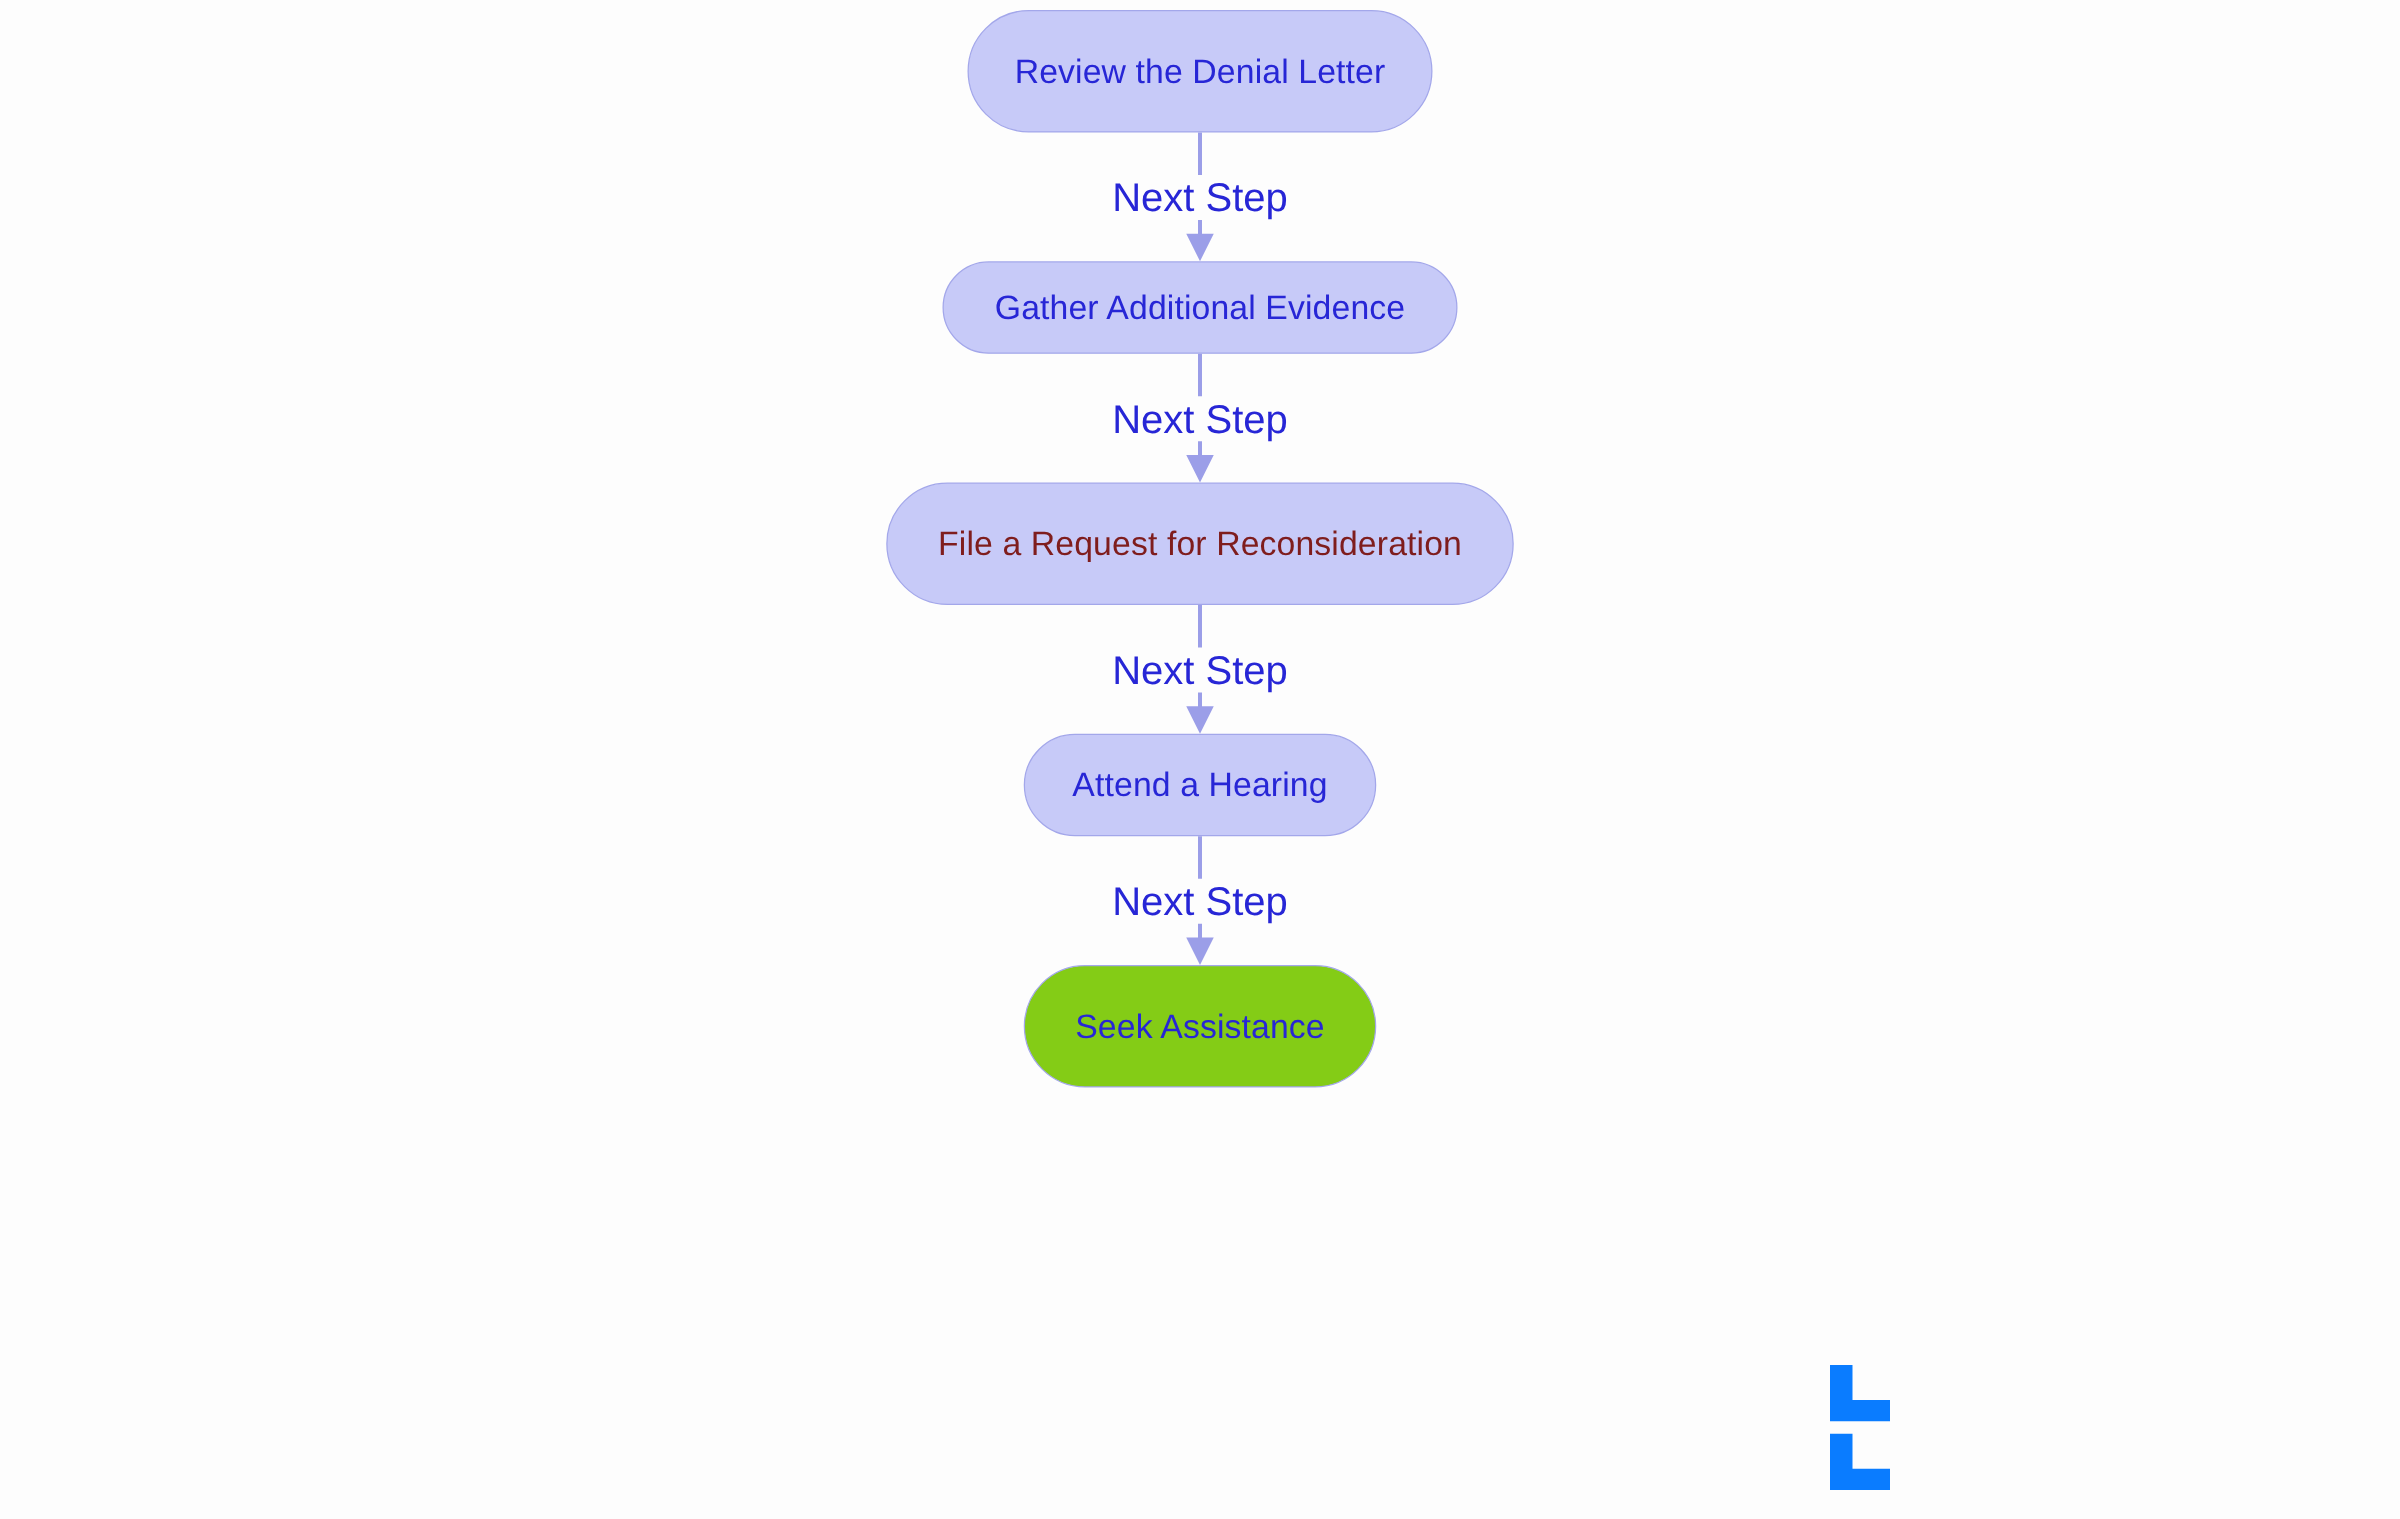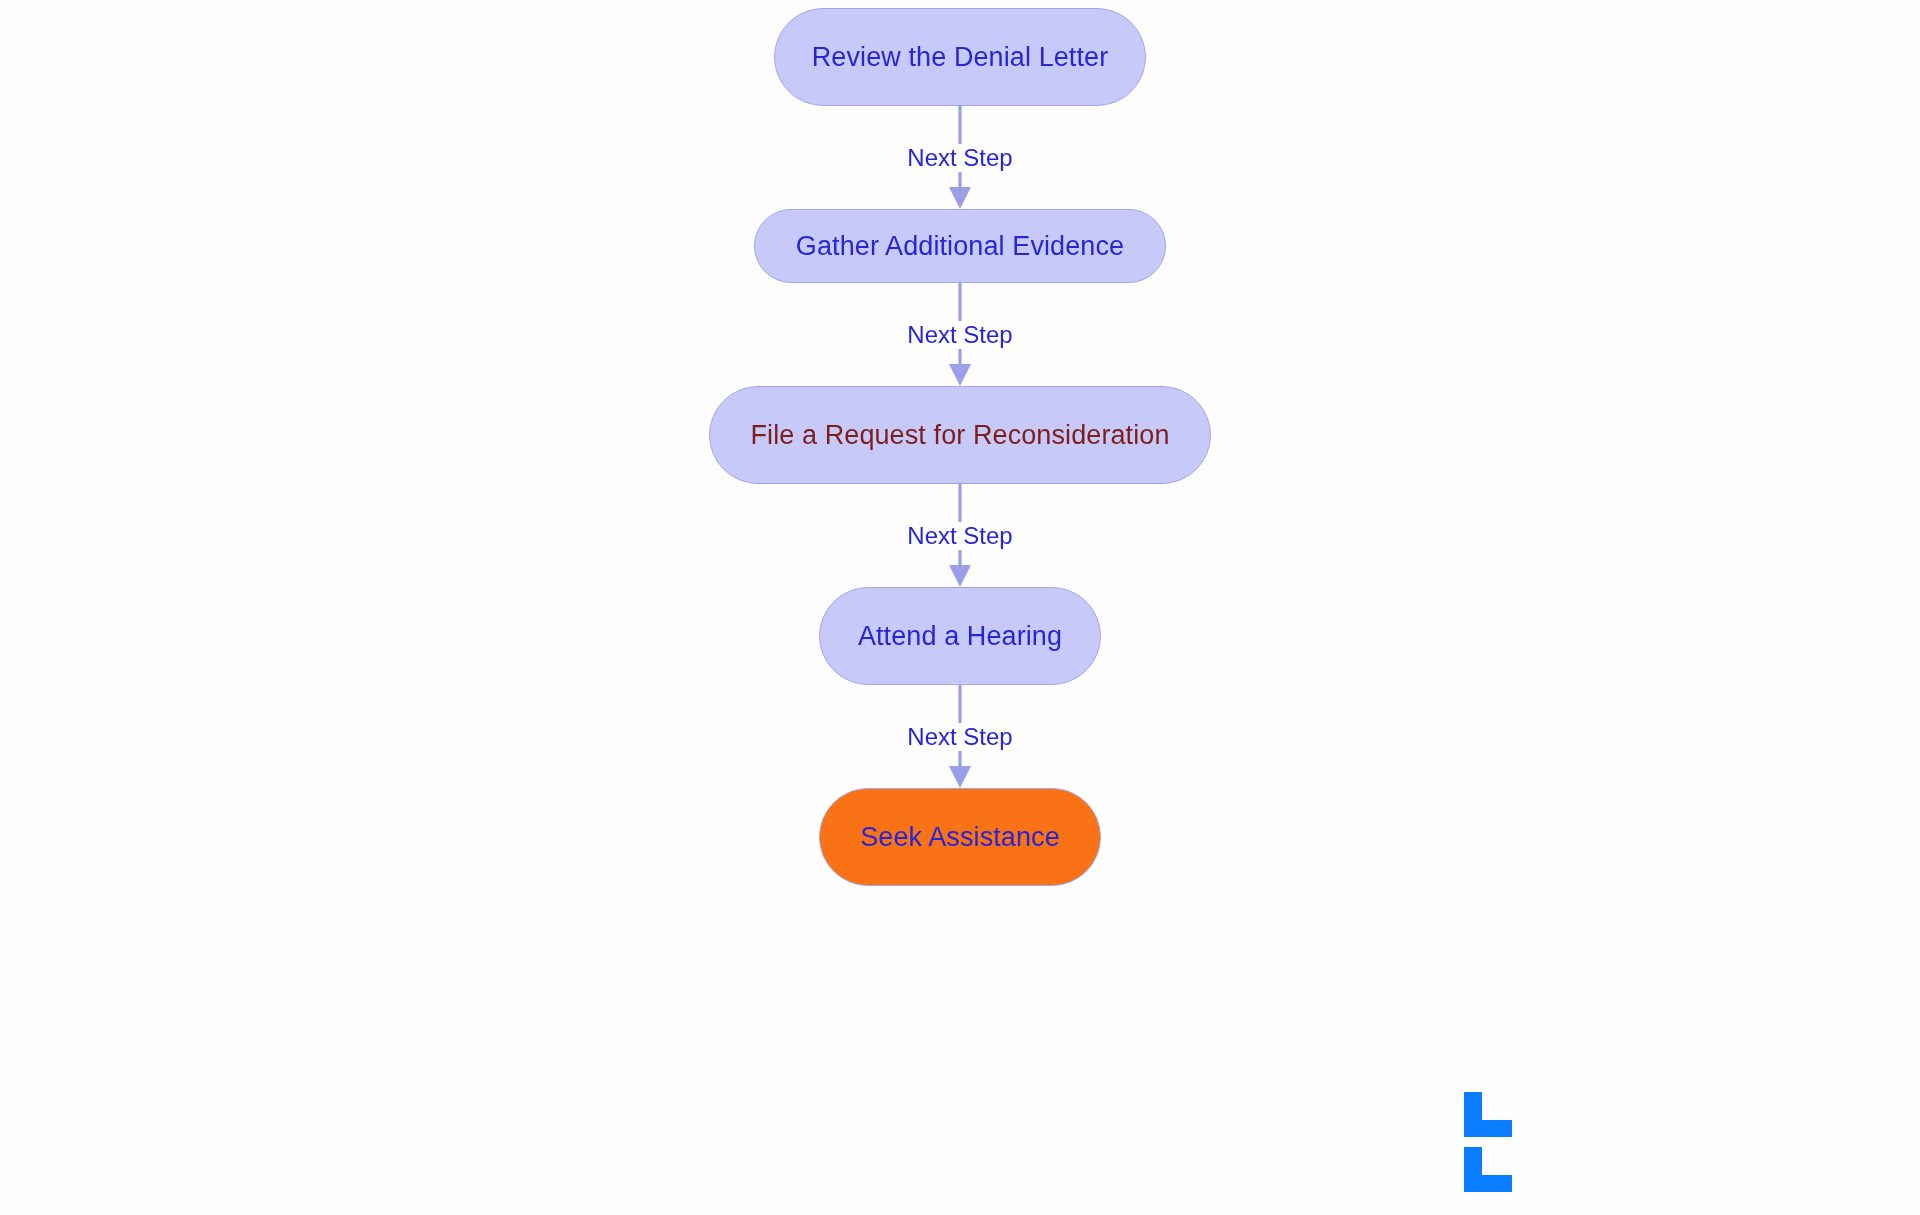--- a/index.html
+++ b/index.html
@@ -45,21 +45,21 @@
     font-size: 27px;
     font-weight: 400;
     letter-spacing: 0.1px;
     white-space: nowrap;
     line-height: 1;
   }
 
   .node-0 { width: 372px; height: 98px; }
   .node-1 { width: 412px; height: 74px; }
   .node-2 { width: 502px; height: 98px; }
-  .node-3 { width: 282px; height: 98px; }
+  .node-3 { width: 282px; height: 82px; }
   .node-4 { width: 282px; height: 98px; }
 
   .connector {
     position: relative;
     width: 300px;
     height: 103px;
     display: flex;
     align-items: center;
     justify-content: center;
   }
@@ -71,21 +71,21 @@
     transform: translateX(-50%);
     width: 40px;
     height: 103px;
     overflow: visible;
   }
 
   .edge-label {
     position: relative;
     z-index: 2;
     color: #2726d6;
-    font-size: 24px;
+    font-size: 32px;
     line-height: 1;
     background: #fdfdfd;
     padding: 2px 9px;
     white-space: nowrap;
   }
 
   
   #brand-logo {
     position: absolute;
     left: 1462px;
@@ -138,21 +138,21 @@
         <span class="edge-label" style="color: rgb(39, 38, 214); background: rgb(253, 253, 253);">Next Step</span>
       </div>
       <div class="node node-3" style="background: rgb(199, 202, 248); border-color: rgb(163, 167, 234); color: rgb(39, 38, 214);">Attend a Hearing</div>
       <div class="connector">
         <svg class="line-svg" viewBox="0 0 40 103">
           <line x1="20" y1="0" x2="20" y2="88" stroke="#9b9ee8" stroke-width="3.2"></line>
           <polygon points="20,103 9,81 31,81" fill="#9b9ee8"></polygon>
         </svg>
         <span class="edge-label" style="color: rgb(39, 38, 214); background: rgb(253, 253, 253);">Next Step</span>
       </div>
-      <div class="node node-4" style="background: #f97316; border-color: rgb(163, 167, 234); color: rgb(39, 38, 214);">Seek Assistance</div>
+      <div class="node node-4" style="background: #84cc16; border-color: rgb(163, 167, 234); color: rgb(39, 38, 214);">Seek Assistance</div>
     </div>
 </div>
 
 <div id="brand-logo">
   <svg class="logo-mark" viewBox="0 0 52 104" aria-hidden="true">
     <path d="M2 2 H20 V30 H50 V47 H2 Z" fill="#0a7cff"></path>
     <path d="M2 57 H20 V85 H50 V102 H2 Z" fill="#0a7cff"></path>
   </svg>
 </div>
 

